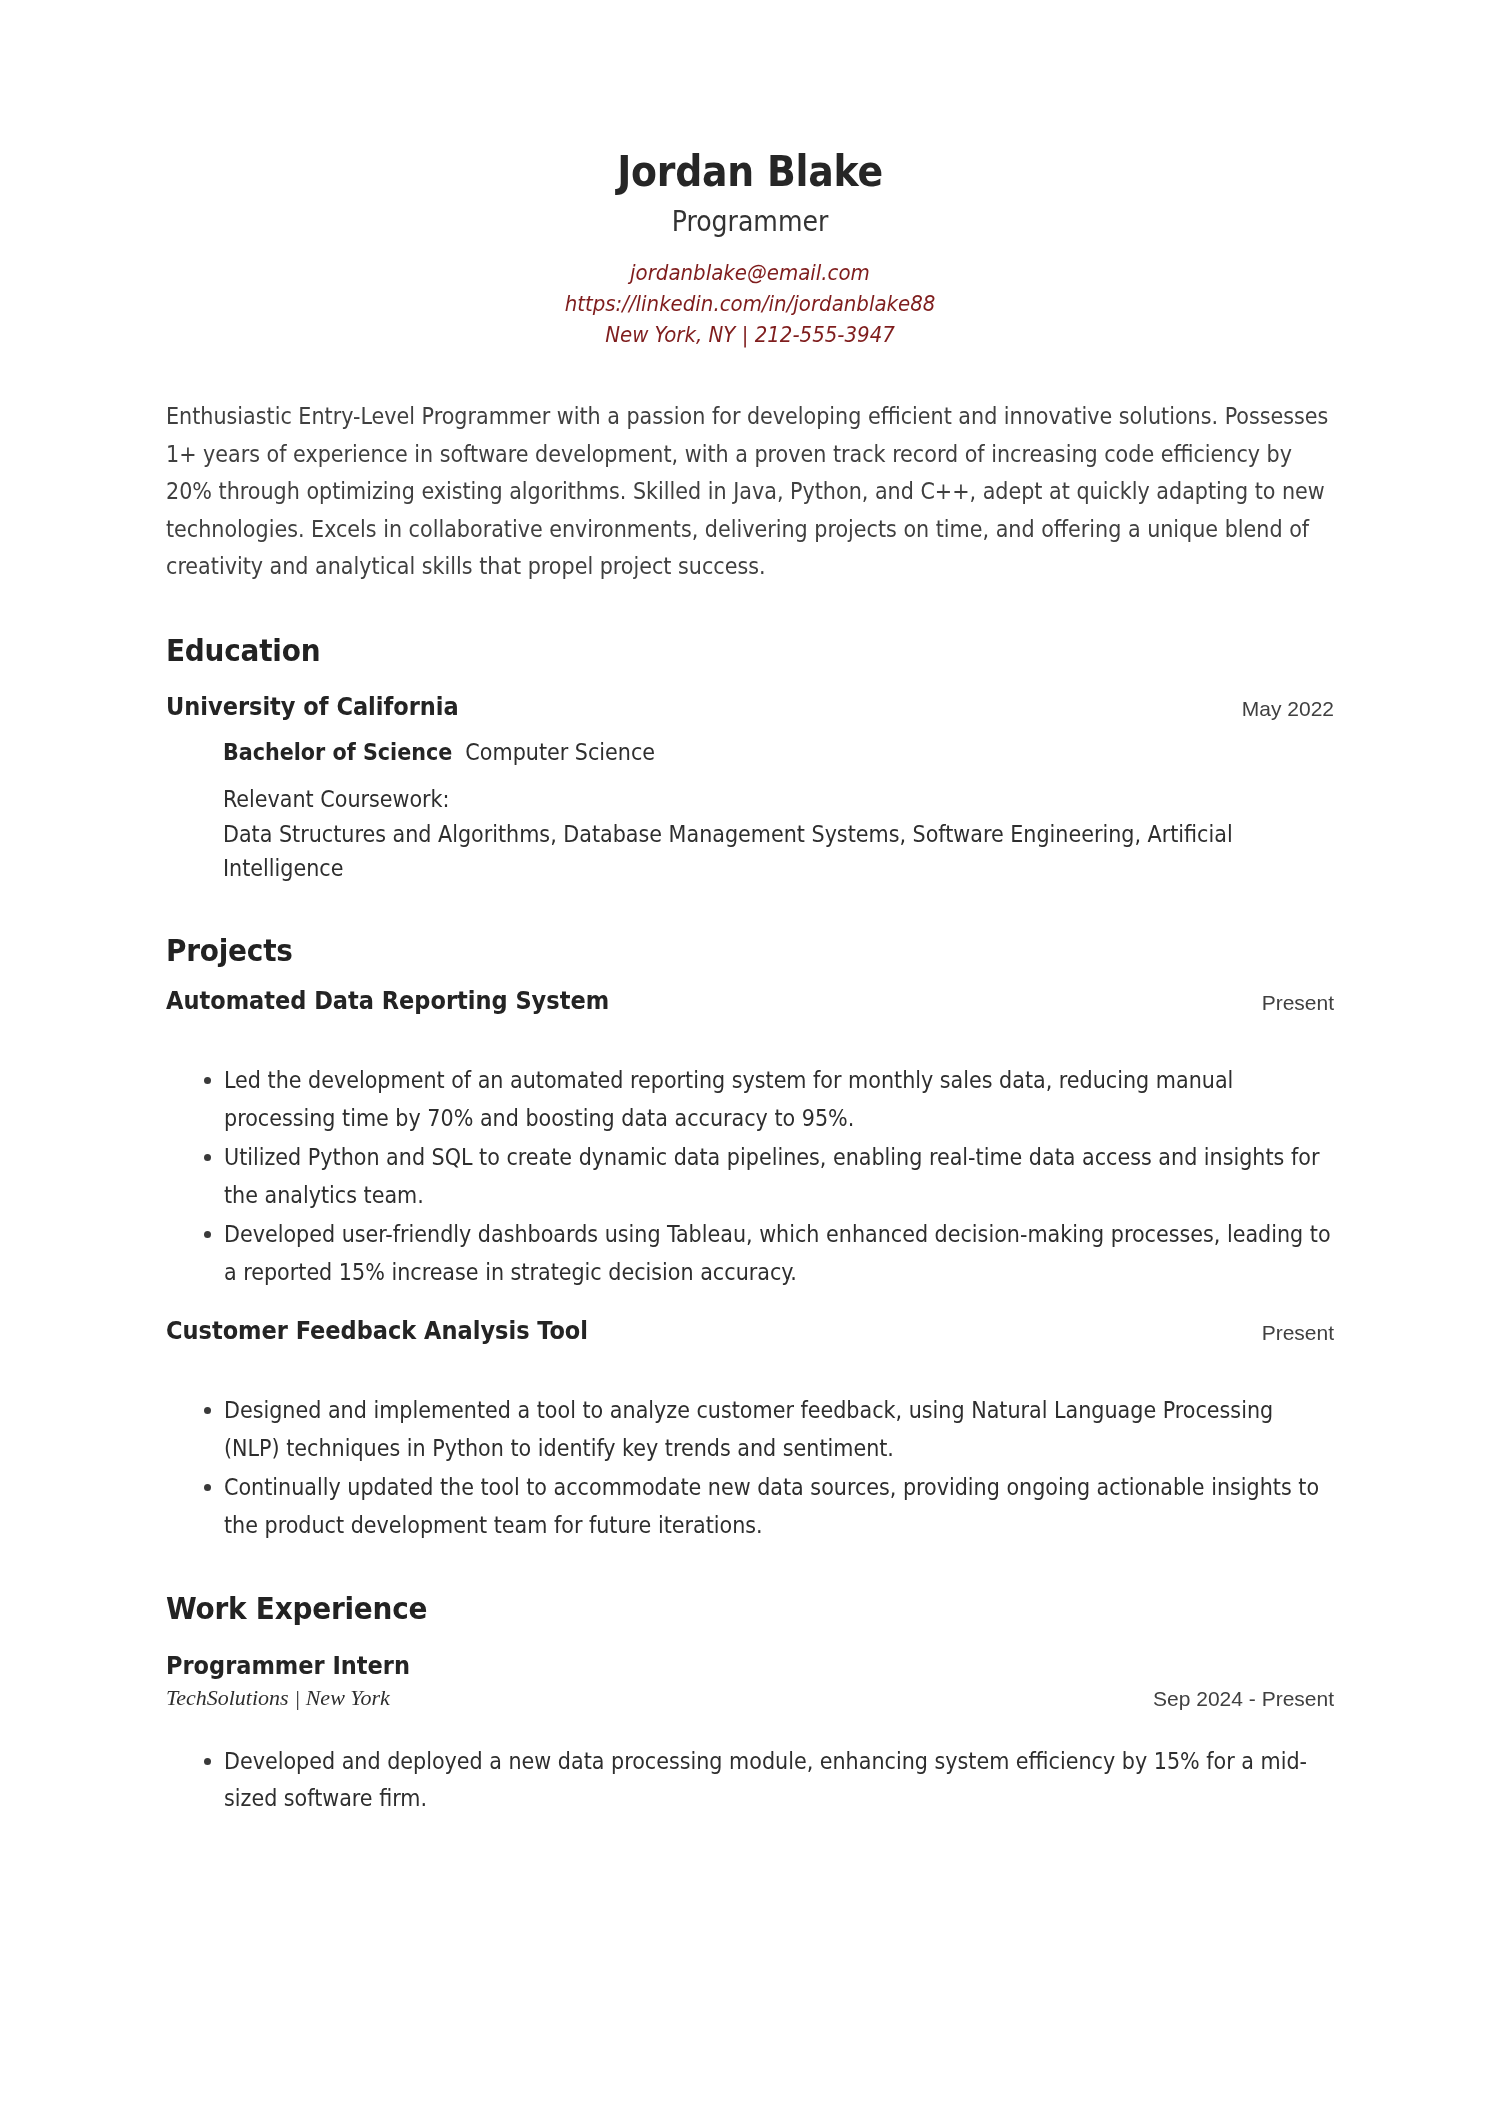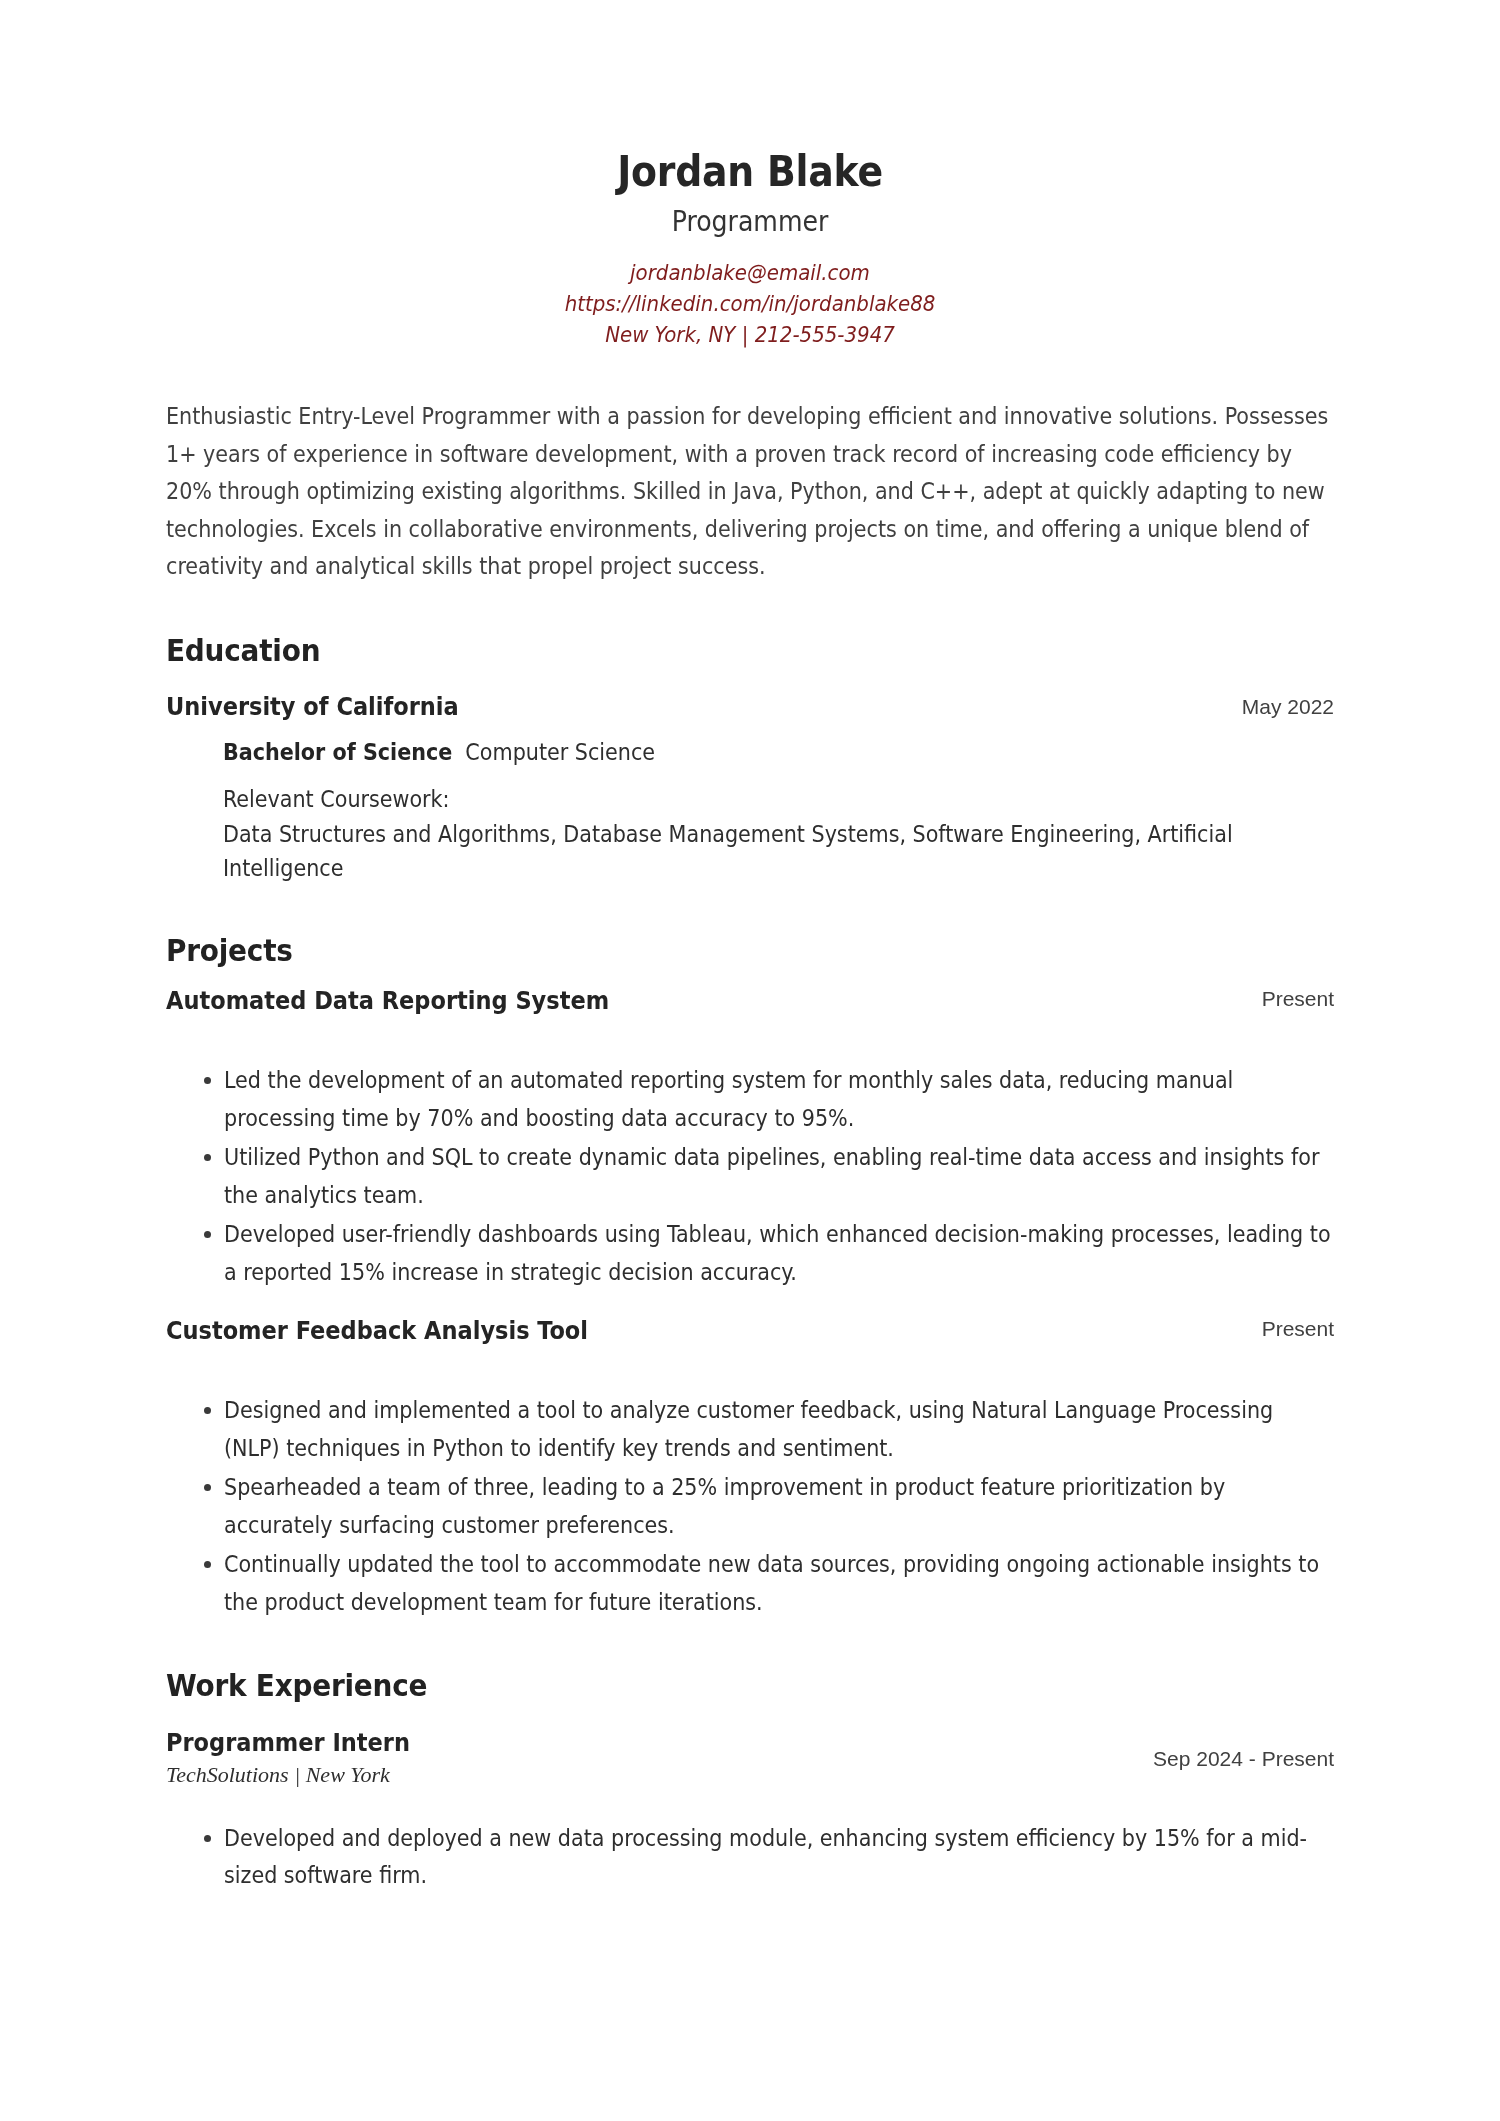--- a/index.html
+++ b/index.html
@@ -83,21 +83,21 @@
     margin-bottom: 16px;
   }
 
   
   .entry {
     position: relative;
     margin-bottom: 6px;
   }
   .entry-head {
     display: flex;
-    align-items: center;
+    align-items: flex-end;
     justify-content: space-between;
     gap: 20px;
   }
   .entry-heading-col {
     flex: 1 1 auto;
     min-width: 0;
   }
   .entry-title {
     font-weight: bold;
     font-size: 25px;
@@ -238,21 +238,20 @@
 
       <div class="entry">
         <div class="entry-head">
           <div class="entry-heading-col">
             <div class="entry-title">Customer Feedback Analysis Tool</div>
           </div>
           <div class="entry-date up">Present</div>
         </div>
         <ul class="bullets first">
           <li><span class="bullet-dot"></span><span>Designed and implemented a tool to analyze customer feedback, using Natural Language Processing (NLP) techniques in Python to identify key trends and sentiment.</span></li>
-          <li><span class="bullet-dot"></span><span>Spearheaded a team of three, leading to a 25% improvement in product feature prioritization by accurately surfacing customer preferences.</span></li>
           <li><span class="bullet-dot"></span><span>Continually updated the tool to accommodate new data sources, providing ongoing actionable insights to the product development team for future iterations.</span></li>
         </ul>
       </div>
     </div>
 
     <div class="section">
       <div class="section-title">Work Experience</div>
 
       <div class="entry">
         <div class="entry-head">

